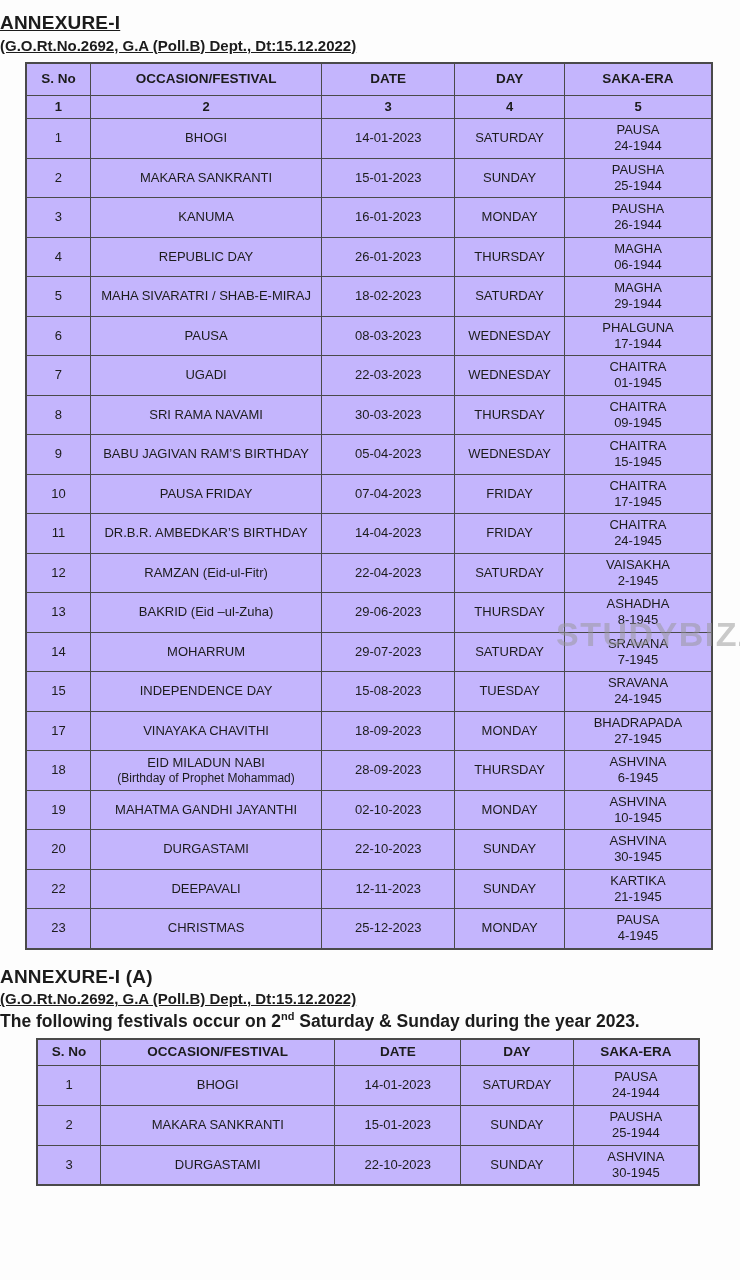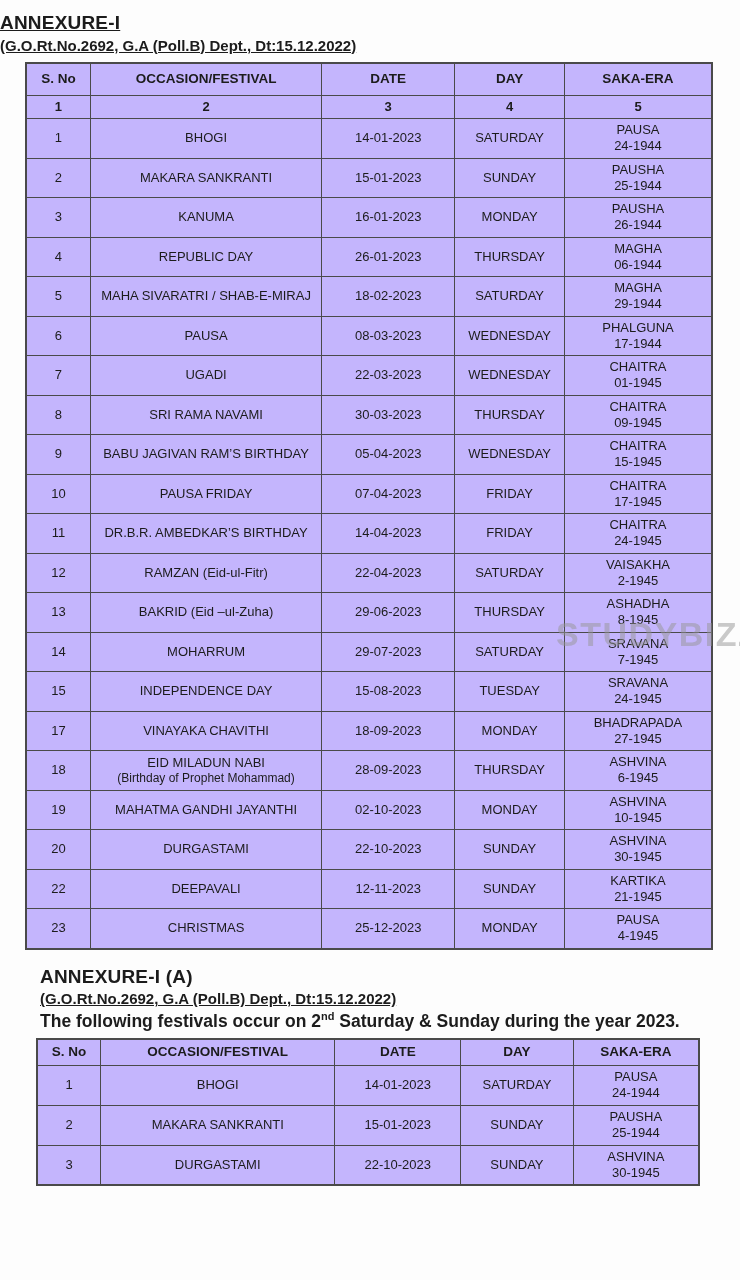--- a/index.html
+++ b/index.html
@@ -11,21 +11,21 @@
   }
   .page {
     position: relative;
     width: 740px;
     height: 1280px;
     overflow: hidden;
     background: #fdfdfd;
   }
   
   .head-block { text-align: left; padding-top: 10px; }
-  .head-block.second { padding-top: 14px; padding-left: 40px; }
+  .head-block.second { padding-top: 14px; }
   .h-title {
     font-size: 19px;
     font-weight: bold;
     letter-spacing: 0.2px;
     line-height: 1.35;
   }
   .h-title.underlined { text-decoration: underline; }
   .h-sub {
     font-size: 15px;
     font-weight: bold;

